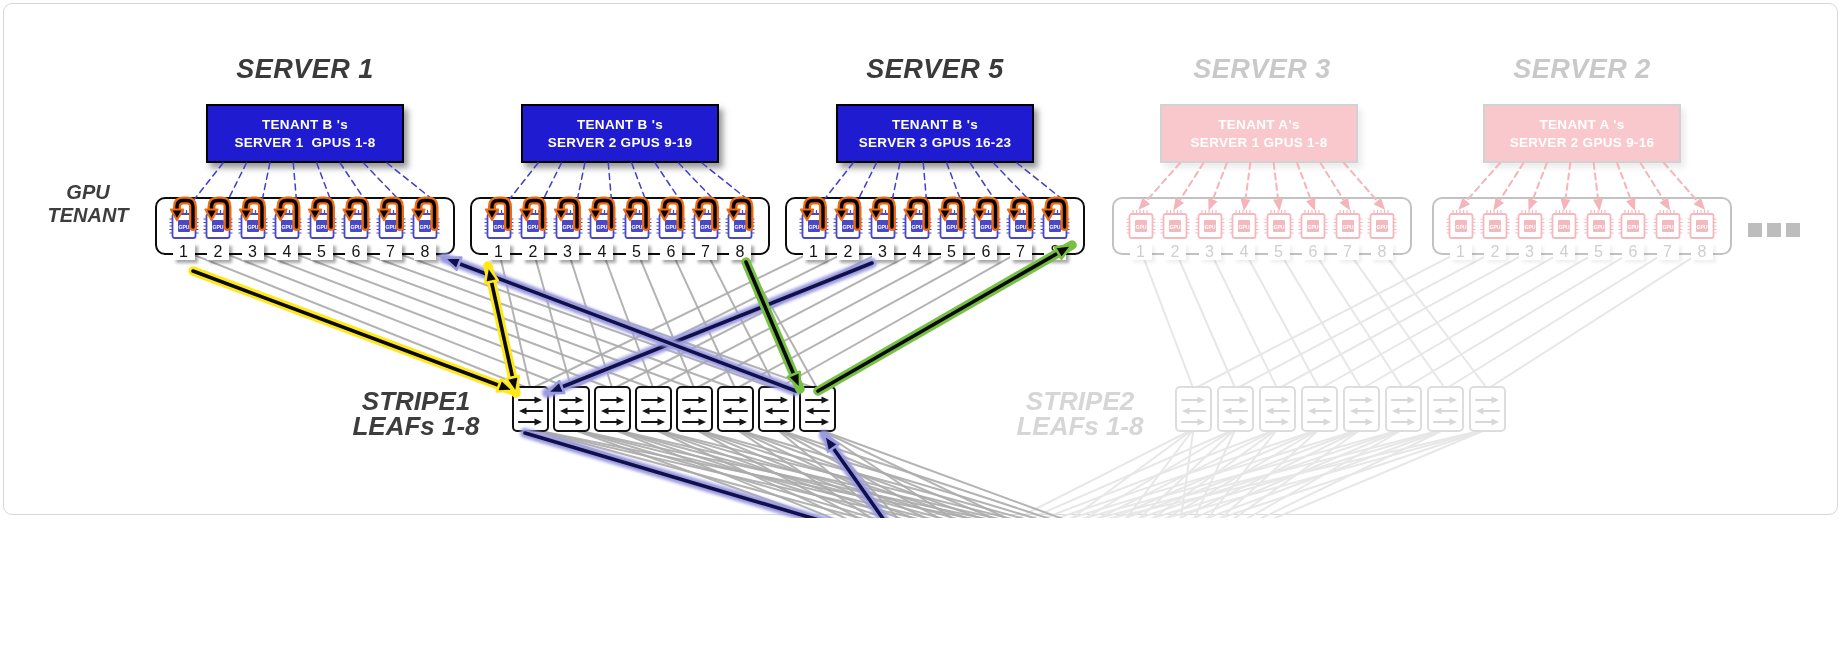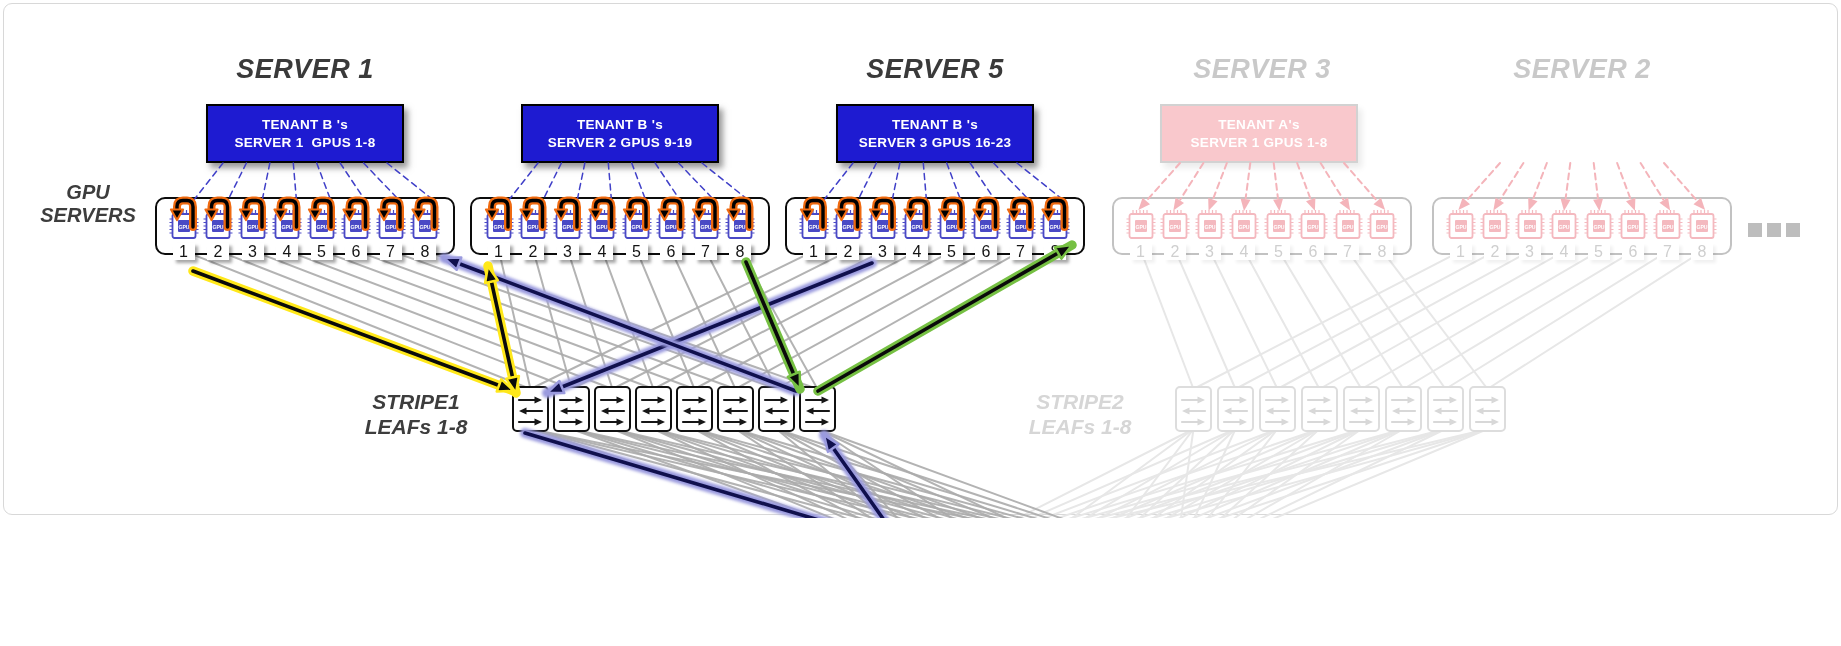--- a/index.html
+++ b/index.html
@@ -27,21 +27,21 @@
     font-size:16px;color:#141414;background:#ffffff;box-shadow:3px 3px 3px rgba(0,0,0,.35);}
   .gpu-num.faded{color:#cfcfcf;box-shadow:3px 3px 3px rgba(0,0,0,.06);}
 
   .leaf-box{position:absolute;top:386px;width:37px;height:46px;box-sizing:border-box;
     border:2px solid #101010;border-radius:5px;background:#fff;}
   .leaf-box.faded{border-color:#dddddd;}
   .spine-box{position:absolute;top:557px;width:52px;height:52px;box-sizing:border-box;
     border:2px solid #101010;border-radius:6px;background:#fff;box-shadow:3px 4px 5px rgba(0,0,0,.28);}
   .leaf-box svg,.spine-box svg{position:absolute;left:0;top:0;}
 
-  .lbl{position:absolute;font-style:italic;font-weight:700;font-size:21px;line-height:25px;
+  .lbl{position:absolute;font-style:italic;font-weight:700;font-size:26px;line-height:25px;
        color:#3d3d3d;text-align:center;}
   .lbl-light{color:#d6d6d6;}
   .spines-lbl{position:absolute;font-style:italic;font-weight:700;font-size:23px;color:#333;
        text-align:right;}
   .gpu-servers-lbl{position:absolute;font-style:italic;font-weight:700;font-size:20px;line-height:23px;
        color:#3d3d3d;text-align:center;}
 
   .dots{position:absolute;left:1748px;top:223px;width:56px;height:14px;}
   .dot{position:absolute;top:0;width:14px;height:14px;background:#bdbdbd;}
 </style>
@@ -172,20 +172,24 @@
     <div class="tenant-line">SERVER 2 GPUS 9-19</div>
   </div>
   <div class="tenant-box active" style="left:836px">
     <div class="tenant-line">TENANT B 's</div>
     <div class="tenant-line">SERVER 3 GPUS 16-23</div>
   </div>
   <div class="tenant-box faded" style="left:1160px">
     <div class="tenant-line">TENANT A's</div>
     <div class="tenant-line">SERVER 1 GPUS 1-8</div>
   </div>
+  <div class="tenant-box faded" style="left:1483px">
+    <div class="tenant-line">TENANT A 's</div>
+    <div class="tenant-line">SERVER 2 GPUS 9-16</div>
+  </div>
 
   <div class="gpu-box" id="gpu-box-0" style="left:155px">
       <div class="gpu-chip" style="left: 11.5px;"><svg width="30" height="34" viewBox="0 0 30 34">
       <path d="M7 1V5 M10.5 1V5 M14 1V5 M17.5 1V5 M21 1V5" stroke="#4a49c5" stroke-width="1.2"></path>
       <rect x="3.5" y="5" width="23" height="24" rx="2" fill="#fff" stroke="#4a49c5" stroke-width="1.8"></rect>
       <path d="M0.5 10H3.5 M0.5 13.5H3.5 M0.5 17H3.5 M0.5 20.5H3.5 M0.5 24H3.5" stroke="#4a49c5" stroke-width="1.1"></path>
       <path d="M26.5 10H29.5 M26.5 13.5H29.5 M26.5 17H29.5 M26.5 20.5H29.5 M26.5 24H29.5" stroke="#4a49c5" stroke-width="1.1"></path>
       <rect x="9" y="11" width="12" height="12" rx="1" fill="#4a49c5"></rect>
       <text x="15" y="19.6" font-size="5.2" font-weight="bold" fill="#ffffff" text-anchor="middle" font-family="Liberation Sans, sans-serif">GPU</text>
     </svg></div>
@@ -546,21 +550,21 @@
       <path d="M0.5 10H3.5 M0.5 13.5H3.5 M0.5 17H3.5 M0.5 20.5H3.5 M0.5 24H3.5" stroke="#f4b9bf" stroke-width="1.1"></path>
       <path d="M26.5 10H29.5 M26.5 13.5H29.5 M26.5 17H29.5 M26.5 20.5H29.5 M26.5 24H29.5" stroke="#f4b9bf" stroke-width="1.1"></path>
       <rect x="9" y="11" width="12" height="12" rx="1" fill="#f4b9bf"></rect>
       <text x="15" y="19.6" font-size="5.2" font-weight="bold" fill="#ffffff" text-anchor="middle" font-family="Liberation Sans, sans-serif">GPU</text>
     </svg></div>
       <div class="gpu-num faded" style="left: 257px;">8</div>
     </div>
 
   <div class="gpu-servers-lbl" style="left:26px;top:181px;width:124px">
     <div>GPU</div>
-    <div>SERVERS</div>
+    <div>TENANT</div>
   </div>
   <div class="lbl" style="left:330px;top:389px;width:172px">
     <div>STRIPE1</div>
     <div>LEAFs 1-8</div>
   </div>
   <div class="lbl lbl-light" style="left:994px;top:389px;width:172px">
     <div>STRIPE2</div>
     <div>LEAFs 1-8</div>
   </div>
   <div class="spines-lbl" style="left:718px;top:571px;width:180px">SPINES 6-4</div>

